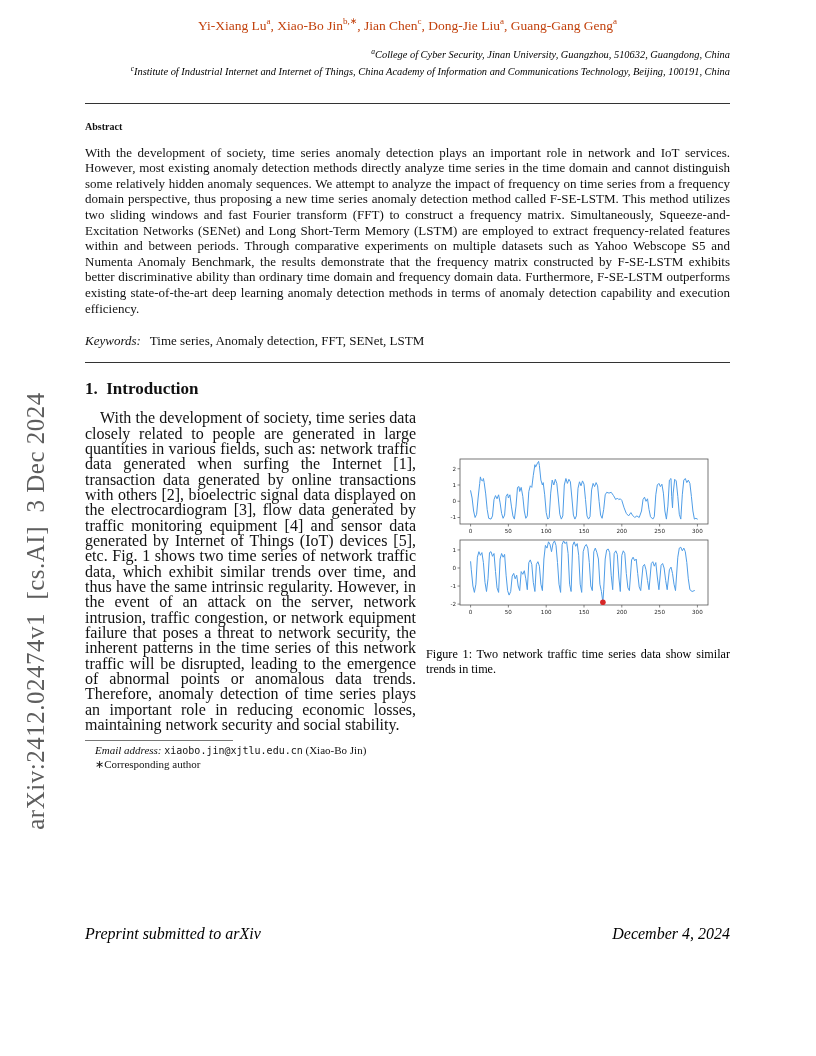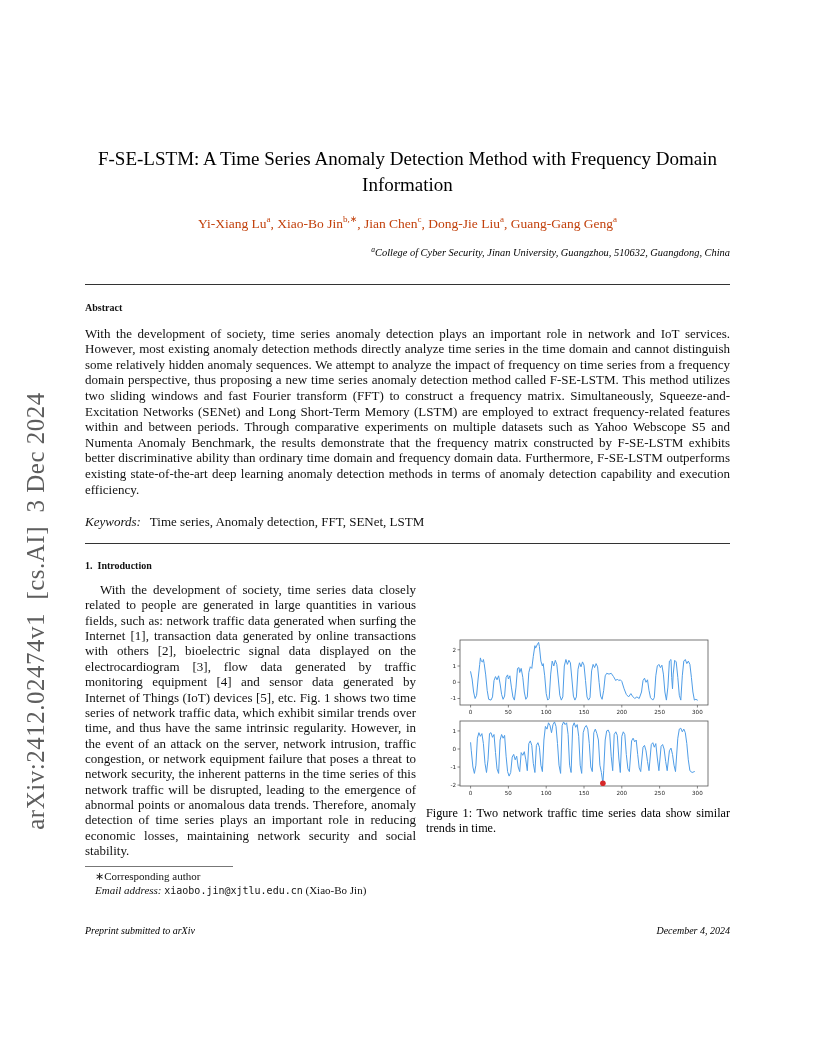--- a/index.html
+++ b/index.html
@@ -22,85 +22,85 @@
   .abstract-head{margin:17px 0 0 0;font-size:10px;font-weight:700;}
   .abstract-text{
     margin:13px 0 0 0;font-size:13px;line-height:15.6px;text-align:justify;
   }
   .keywords{margin:17px 0 0 0;font-size:13px;}
   .keywords .kw-label{font-style:italic;}
   .keywords .kw-text{margin-left:9px;}
   .columns{display:flex;margin-top:14px;}
   .col-left{width:331px;flex:none;}
   .col-right{width:304px;flex:none;margin-left:10px;}
-  .section-head{margin:2px 0 0 0;font-size:10px;font-weight:700;}
+  .section-head{margin:2px 0 0 0;font-size:17px;font-weight:700;}
   .body-par{
-    margin:11px 0 0 0;font-size:13px;line-height:15.35px;text-align:justify;text-indent:15px;
+    margin:11px 0 0 0;font-size:16px;line-height:15.35px;text-align:justify;text-indent:15px;
   }
   .footnote{margin-top:8px;}
   .fn-rule{width:148px;border-top:1px solid #777;margin-bottom:3px;}
   .fn-line{font-size:11px;line-height:13.5px;padding-left:10px;}
   .fn-email-label{font-style:italic;}
   .fn-email{font-family:"DejaVu Sans Mono","Liberation Mono",monospace;font-size:10px;}
   figure{margin:79px 0 0 0;padding:0;}
   .plots{width:266px;margin:0 auto;}
   .plots svg{display:block;margin:0 0 1px 0;}
   svg text{font-family:"DejaVu Sans",sans-serif;}
   figcaption{
-    margin-top:8px;font-size:12.2px;line-height:15px;text-align:justify;color:#000;
+    margin-top:30px;font-size:12.2px;line-height:15px;text-align:justify;color:#000;
   }
   .page-footer{
     position:absolute;left:85px;top:925px;width:645px;display:flex;
-    justify-content:space-between;font-style:italic;font-size:10px;color:#000;
+    justify-content:space-between;font-style:italic;font-size:16px;color:#000;
   }
   .arxiv-banner{
     position:absolute;left:22px;top:892px;width:562px;
     transform:rotate(-90deg);transform-origin:0 0;
     white-space:nowrap;text-align:center;
     font-family:"Liberation Serif",serif;font-size:25px;color:#5d5d5d;letter-spacing:0.5px;
   }
 </style>
 </head>
 <body>
 
 <div class="arxiv-banner">arXiv:2412.02474v1&nbsp;&nbsp;[cs.AI]&nbsp;&nbsp;3 Dec 2024</div>
 
 <main class="content">
-  <h1 class="title">F-SE-LSTM: A Time Series Anomaly Detection Method with Frequency Domain Information</h1>
 
   <div class="authors" id="authors"><span>Yi-Xiang Lu</span><sup>a</sup>, <span>Xiao-Bo Jin</span><sup>b,∗</sup>, <span>Jian Chen</span><sup>c</sup>, <span>Dong-Jie Liu</span><sup>a</sup>, <span>Guang-Gang Geng</span><sup>a</sup></div>
 
   <div class="affils" id="affils">
       <div><sup>a</sup>College of Cyber Security, Jinan University, Guangzhou, 510632, Guangdong, China</div>
+      <div><sup>c</sup>Institute of Industrial Internet and Internet of Things, China Academy of Information and Communications Technology, Beijing, 100191, China</div>
     </div>
 
   <hr class="rule rule-top">
 
   <section>
     <h2 class="abstract-head">Abstract</h2>
     <p class="abstract-text">With the development of society, time series anomaly detection plays an important role in network and IoT services. However, most existing anomaly detection methods directly analyze time series in the time domain and cannot distinguish some relatively hidden anomaly sequences. We attempt to analyze the impact of frequency on time series from a frequency domain perspective, thus proposing a new time series anomaly detection method called F-SE-LSTM. This method utilizes two sliding windows and fast Fourier transform (FFT) to construct a frequency matrix. Simultaneously, Squeeze-and-Excitation Networks (SENet) and Long Short-Term Memory (LSTM) are employed to extract frequency-related features within and between periods. Through comparative experiments on multiple datasets such as Yahoo Webscope S5 and Numenta Anomaly Benchmark, the results demonstrate that the frequency matrix constructed by F-SE-LSTM exhibits better discriminative ability than ordinary time domain and frequency domain data. Furthermore, F-SE-LSTM outperforms existing state-of-the-art deep learning anomaly detection methods in terms of anomaly detection capability and execution efficiency.</p>
     <p class="keywords">
       <span class="kw-label">Keywords:</span><span class="kw-text">Time series, Anomaly detection, FFT, SENet, LSTM</span>
     </p>
   </section>
 
   <hr class="rule rule-bottom">
 
   <div class="columns">
     <div class="col-left">
       <h3 class="section-head">1. Introduction</h3>
       <p class="body-par">With the development of society, time series data closely related to people are generated in large quantities in various fields, such as: network traffic data generated when surfing the Internet [1], transaction data generated by online transactions with others [2], bioelectric signal data displayed on the electrocardiogram [3], flow data generated by traffic monitoring equipment [4] and sensor data generated by Internet of Things (IoT) devices [5], etc. Fig. 1 shows two time series of network traffic data, which exhibit similar trends over time, and thus have the same intrinsic regularity. However, in the event of an attack on the server, network intrusion, traffic congestion, or network equipment failure that poses a threat to network security, the inherent patterns in the time series of this network traffic will be disrupted, leading to the emergence of abnormal points or anomalous data trends. Therefore, anomaly detection of time series plays an important role in reducing economic losses, maintaining network security and social stability.</p>
       <div class="footnote">
         <div class="fn-rule"></div>
-        <div class="fn-line">∗Corresponding author</div>
         <div class="fn-line">
           <span class="fn-email-label">Email address:</span>
           <span class="fn-email">xiaobo.jin@xjtlu.edu.cn</span>
           <span>(Xiao-Bo Jin)</span>
         </div>
+        <div class="fn-line">∗Corresponding author</div>
       </div>
     </div>
 
     <div class="col-right">
       <figure>
         <div class="plots">
           <svg id="plot-top" width="266" height="80" viewBox="0 0 266 80">
               <rect x="15" y="3" width="248" height="65" fill="#ffffff" stroke="#555555" stroke-width="0.8"></rect>
               <line x1="12.5" y1="61.5" x2="15" y2="61.5" stroke="#555555" stroke-width="0.7"></line>
               <text x="11" y="63.4" text-anchor="end" font-size="5.6" fill="#262626">-1</text>

